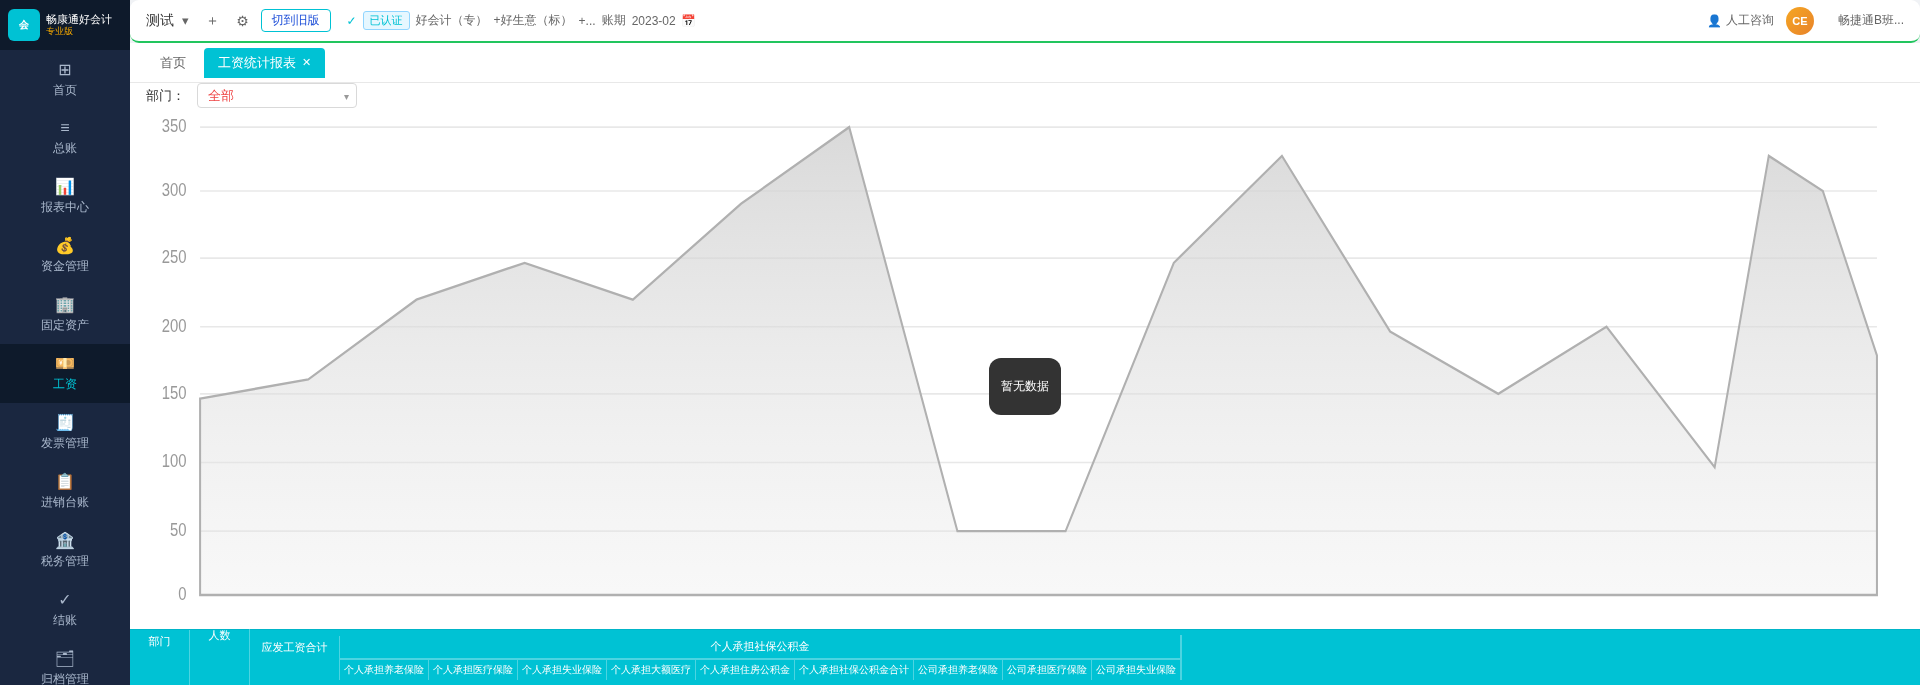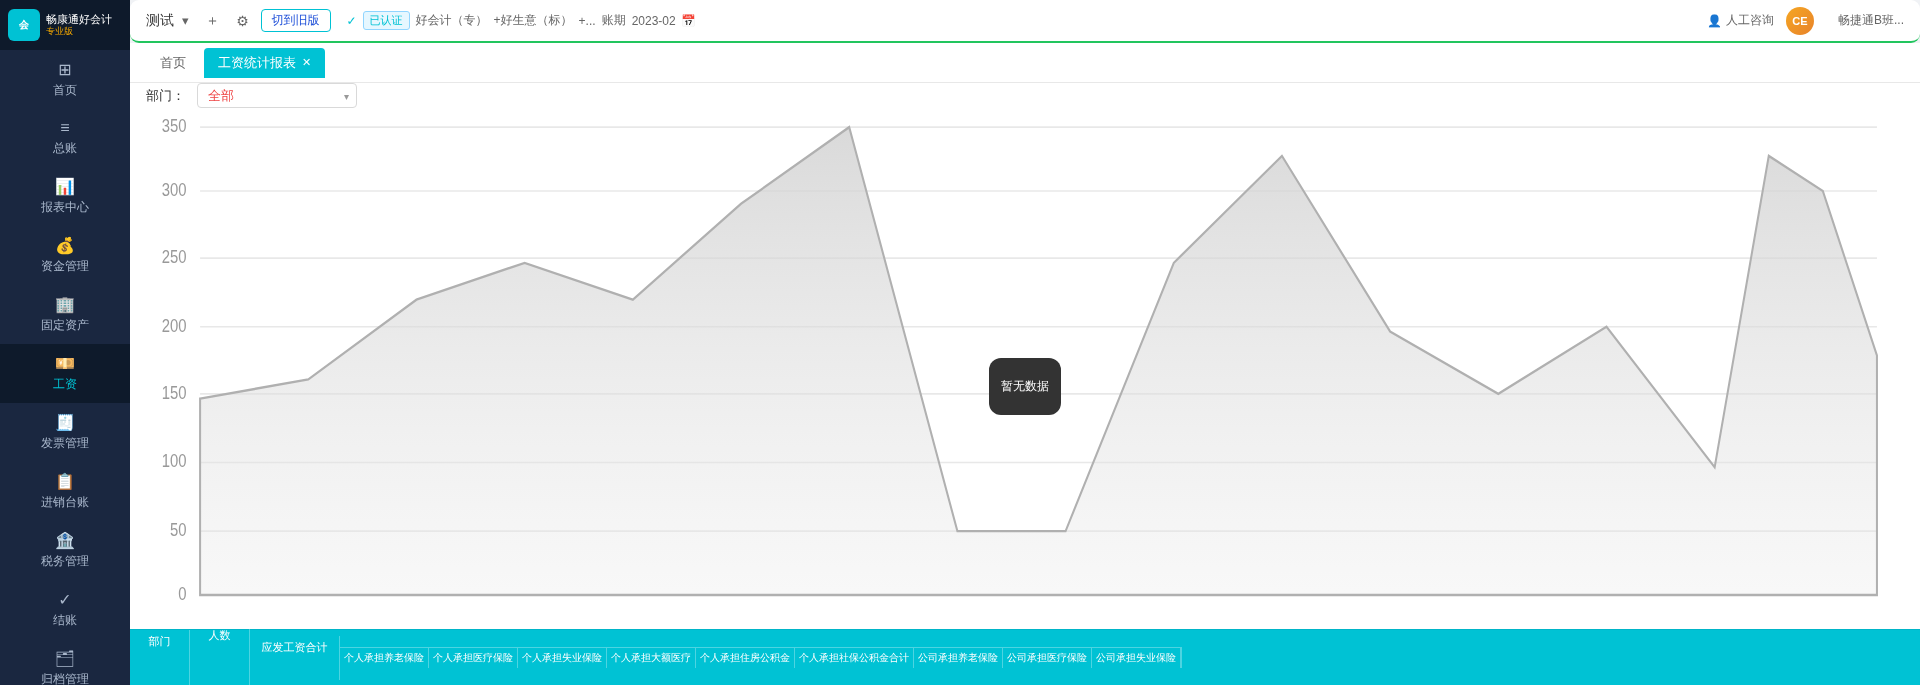--- a/index.html
+++ b/index.html
@@ -516,20 +516,23 @@
           <span>部门</span>
         </div>
         <div class="th-cell narrow" style="height:68px;font-family:Liberation Mono, monospace;">
           <span>人数</span>
         </div>
         <div class="th-cell medium" style="height:44px;">
           <span>应发工资合计</span>
         </div>
 
         <div style="display:flex;flex-direction:column;border-right:1px solid rgba(255,255,255,0.3);">
+          <div class="th-group-label" style="border-bottom:1px solid rgba(255,255,255,0.3);padding:4px 8px;">
+            <span>个人承担社保公积金</span>
+          </div>
           <div class="th-sub-row">
             <div class="th-sub-cell">
               <span>个人承担养老保险</span>
             </div>
             <div class="th-sub-cell">
               <span>个人承担医疗保险</span>
             </div>
             <div class="th-sub-cell">
               <span>个人承担失业保险</span>
             </div>

